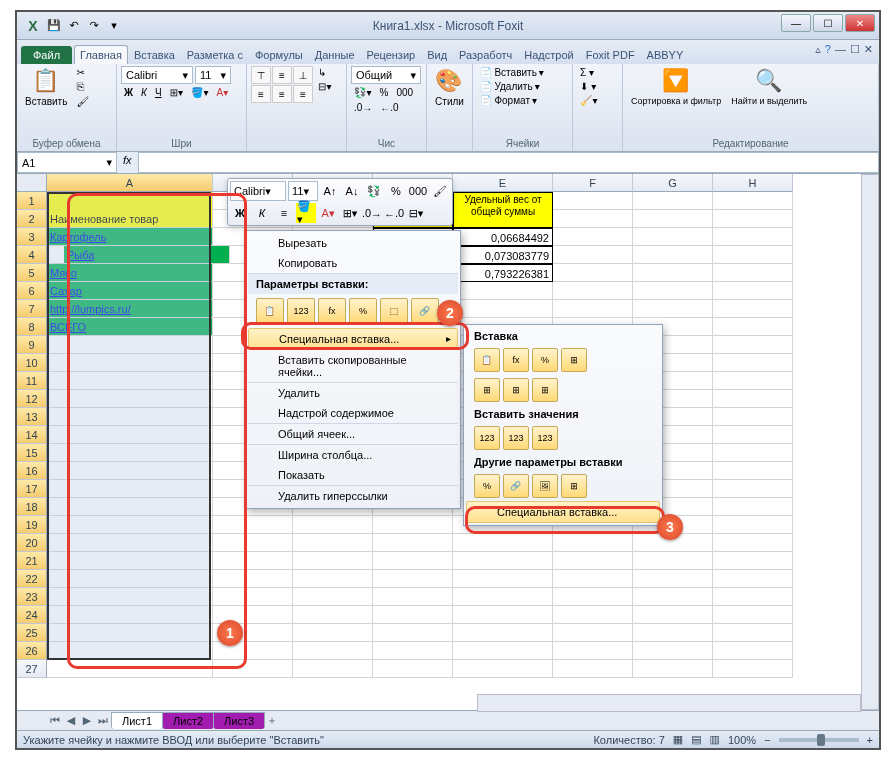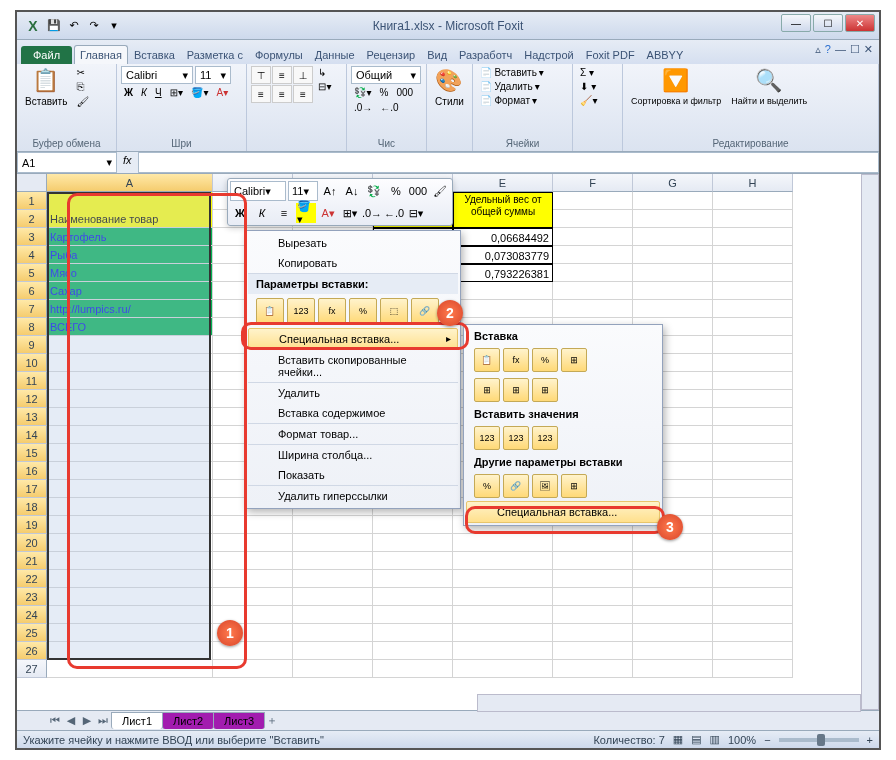--- a/index.html
+++ b/index.html
@@ -45,21 +45,21 @@
 .colheaders .selcol { background: linear-gradient(#ffe9a8,#f5cc6e); }
 .rowheaders { position: absolute; top: 18px; left: 0; width: 30px; }
 .rowheaders div { height: 18px; border-right: 1px solid #9ab; border-bottom: 1px solid #c0c8d8; background: linear-gradient(#f5f7fb,#e5eaf3); font-size: 11px; text-align: center; line-height: 18px; color: #345; }
 .rowheaders .selrow { background: linear-gradient(#ffe9a8,#f5cc6e); }
 .corner { position: absolute; top: 0; left: 0; width: 30px; height: 18px; background: #e5eaf3; border-right: 1px solid #9ab; border-bottom: 1px solid #9ab; }
 .cells { position: absolute; top: 18px; left: 30px; }
 .cell { position: absolute; border-right: 1px solid #d4d4d4; border-bottom: 1px solid #d4d4d4; font-size: 11px; padding: 1px 3px; line-height: 16px; overflow: hidden; white-space: nowrap; }
 .sel-overlay { position: absolute; background: rgba(180, 200, 230, 0.35); border: 2px solid #333; }
 .yellow { background: #ffff00; }
 .green { background: #00b050; }
-.link { color: #0000ee; }
+.link { color: #0000ee; text-decoration: underline; }
 .anno-box { position: absolute; border: 3px solid #e83a2f; border-radius: 10px; pointer-events: none; z-index: 50; }
 .anno-badge { position: absolute; width: 26px; height: 26px; background: radial-gradient(#ff7a4d,#d8442a); border-radius: 50%; color: #fff; display: flex; align-items: center; justify-content: center; font-weight: bold; font-size: 14px; z-index: 55; box-shadow: 0 1px 3px rgba(0,0,0,0.4); }
 .ctx-menu { position: absolute; background: linear-gradient(#fafbfd,#eef1f7); border: 1px solid #93a2bc; box-shadow: 2px 3px 8px rgba(0,0,0,0.3); font-size: 11px; z-index: 20; padding: 2px; }
 .ctx-item { padding: 4px 8px 4px 30px; position: relative; }
 .ctx-item.sep { border-bottom: 1px solid #d0d8e5; }
 .ctx-header { padding: 4px 8px 4px 8px; font-weight: bold; background: #e6ecf5; }
 .ctx-icons { display: flex; gap: 3px; padding: 4px 8px; }
 .ctx-icons .pic { width: 28px; height: 26px; background: linear-gradient(#fff3cc,#ffd977); border: 1px solid #c4a956; border-radius: 2px; display: flex; align-items: center; justify-content: center; font-size: 9px; }
 .ctx-item.hl { background: linear-gradient(#fff3cb,#ffe08d); border: 1px solid #e8c56b; border-radius: 2px; }
 .arrow { position: absolute; right: 6px; font-size: 10px; }
@@ -526,21 +526,21 @@
         <div class="cell" style="left: 506px; top: 468px; width: 80px; height: 18px;"></div>
         <div class="cell" style="left: 586px; top: 468px; width: 80px; height: 18px;"></div>
         <div class="cell" style="left: 666px; top: 468px; width: 80px; height: 18px;"></div>
         <div class="cell yellow" style="left: 0px; top: 0px; width: 166px; height: 36px;"></div>
         <div class="cell yellow" style="left: 326px; top: 0px; width: 80px; height: 36px; line-height: 34px; text-align: center; border: 1px solid rgb(0, 0, 0);">Сумма</div>
         <div class="cell yellow" style="left: 406px; top: 0px; width: 100px; height: 36px; white-space: normal; text-align: center; border: 1px solid rgb(0, 0, 0); font-size: 10px; line-height: 12px;">Удельный вес от общей суммы</div>
         <div class="cell yellow" style="left: 0px; top: 18px; width: 166px; height: 18px;">Наименование товар</div>
         <div class="cell green link" style="left: 0px; top: 36px; width: 166px; height: 18px;">Картофель</div>
         <div class="cell" style="left: 326px; top: 36px; width: 80px; height: 18px; text-align: right; border: 1px solid rgb(0, 0, 0);">450</div>
         <div class="cell" style="left: 406px; top: 36px; width: 100px; height: 18px; text-align: right; border: 1px solid rgb(0, 0, 0);">0,06684492</div>
-        <div class="cell green link" style="left: 0px; top: 54px; width: 166px; height: 18px;">Рыба</div>
+        <div class="cell green link" style="left: 17px; top: 54px; width: 166px; height: 18px;">Рыба</div>
         <div class="cell" style="left: 326px; top: 54px; width: 80px; height: 18px; text-align: right; border: 1px solid rgb(0, 0, 0);">492</div>
         <div class="cell" style="left: 406px; top: 54px; width: 100px; height: 18px; text-align: right; border: 1px solid rgb(0, 0, 0);">0,073083779</div>
         <div class="cell green link" style="left: 0px; top: 72px; width: 166px; height: 18px;">Мясо</div>
         <div class="cell" style="left: 326px; top: 72px; width: 80px; height: 18px; text-align: right; border: 1px solid rgb(0, 0, 0);">5340</div>
         <div class="cell" style="left: 406px; top: 72px; width: 100px; height: 18px; text-align: right; border: 1px solid rgb(0, 0, 0);">0,793226381</div>
         <div class="cell green link" style="left: 0px; top: 90px; width: 166px; height: 18px;">Сахар</div>
         <div class="cell green link" style="left: 0px; top: 108px; width: 166px; height: 18px;">http://lumpics.ru/</div>
         <div class="cell green link" style="left: 0px; top: 126px; width: 166px; height: 18px;">ВСЕГО</div>
       </div>
     <div class="sel-overlay" style="left:30px;top:18px;width:164px;height:468px"></div>
@@ -561,22 +561,22 @@
       <div class="pic">📋</div>
       <div class="pic">123</div>
       <div class="pic">fx</div>
       <div class="pic">%</div>
       <div class="pic">⬚</div>
       <div class="pic">🔗</div>
     </div>
     <div class="ctx-item hl"><span>Специальная вставка...</span><span class="arrow">▸</span></div>
     <div class="ctx-item sep">Вставить скопированные ячейки...</div>
     <div class="ctx-item">Удалить</div>
-    <div class="ctx-item sep">Вставка содержимое</div>
-    <div class="ctx-item sep">Формат товар...</div>
+    <div class="ctx-item sep">Надстрой содержимое</div>
+    <div class="ctx-item sep">Общий ячеек...</div>
     <div class="ctx-item">Ширина столбца...</div>
     <div class="ctx-item sep">Показать</div>
     <div class="ctx-item">Удалить гиперссылки</div>
   </div>
 
   <div class="submenu" style="left:446px;top:312px;width:200px">
     <div class="sub-header">Вставка</div>
     <div class="sub-icons">
       <div class="pic">📋</div>
       <div class="pic">fx</div>

